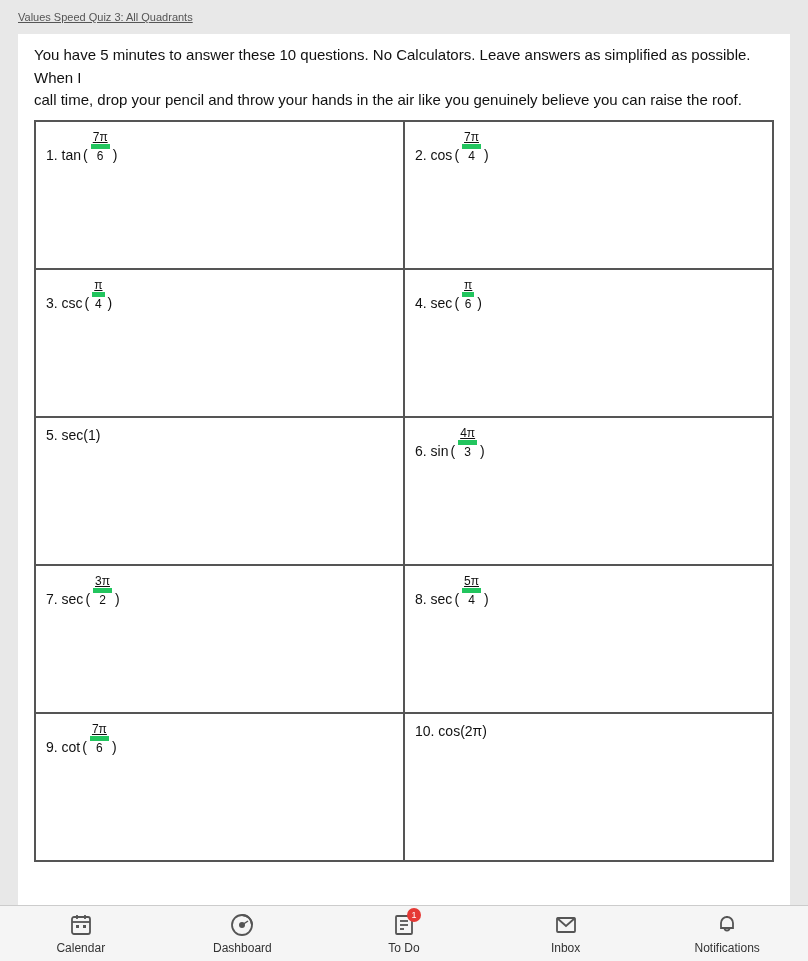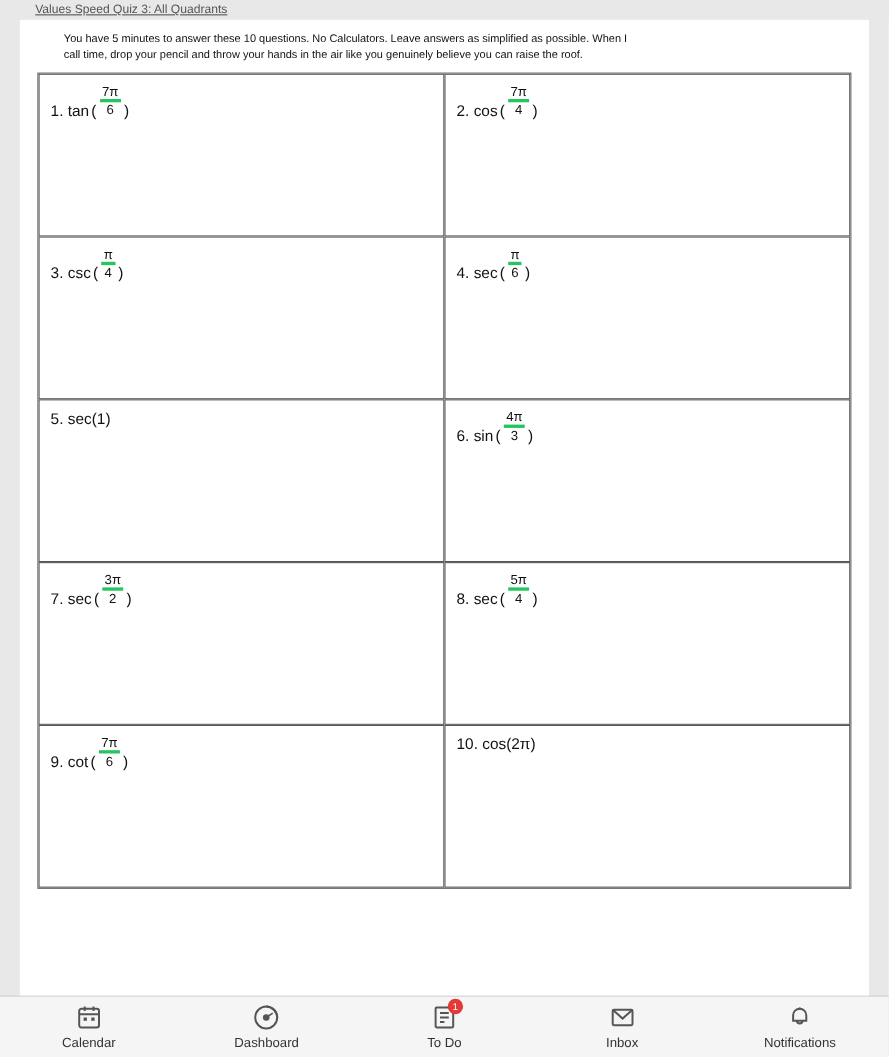--- a/index.html
+++ b/index.html
@@ -23,26 +23,25 @@
     .content-area {
       flex: 1;
       background: #fff;
       margin: 0 18px;
       padding: 10px 16px 8px 16px;
       overflow: hidden;
       position: relative;
     }
 
     .header-text {
-      font-size: 10px;
+      font-size: 15px;
       font-family: Arial, sans-serif;
       color: #111;
       margin-bottom: 8px;
       line-height: 1.5;
-      margin-left: 24px;
     }
 
     .quiz-grid {
       display: grid;
       grid-template-columns: 1fr 1fr;
       grid-template-rows: repeat(5, 148px);
       border: 1.5px solid #555;
       border-bottom: 1.5px solid #555;
     }
 
@@ -74,24 +73,25 @@
     .fraction-wrap {
       display: inline-flex;
       flex-direction: column;
       align-items: center;
       font-size: 12px;
       vertical-align: middle;
       margin: 0 1px;
     }
 
     .frac-num {
-      border-bottom: 3px solid #22c55e;
+      border-bottom: 5px solid #22c55e;
       padding: 0 2px;
       line-height: 1.2;
       font-size: 12px;
+      text-decoration: underline;
     }
 
     .frac-den {
       padding: 0 2px;
       line-height: 1.2;
       font-size: 12px;
     }
 
     .bottom-nav {
       height: 56px;
@@ -137,25 +137,25 @@
       width: 14px;
       height: 14px;
       font-size: 9px;
       display: flex;
       align-items: center;
       justify-content: center;
       font-family: Arial, sans-serif;
     }
 
     .top-bar {
-      height: 18px;
+      height: 34px;
       background: #e8e8e8;
       display: flex;
       align-items: center;
-      padding: 0 32px;
+      padding: 0 18px;
     }
 
     .top-bar-text {
       font-size: 11px;
       font-family: Arial, sans-serif;
       color: #555;
       text-decoration: underline;
     }
   </style>
 </head>

